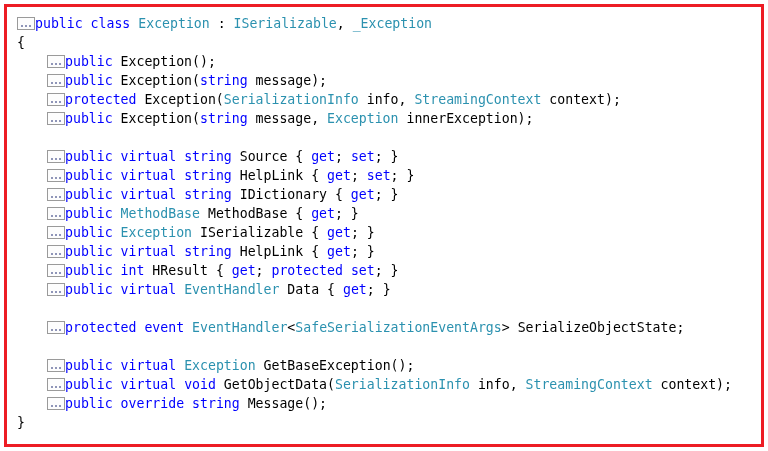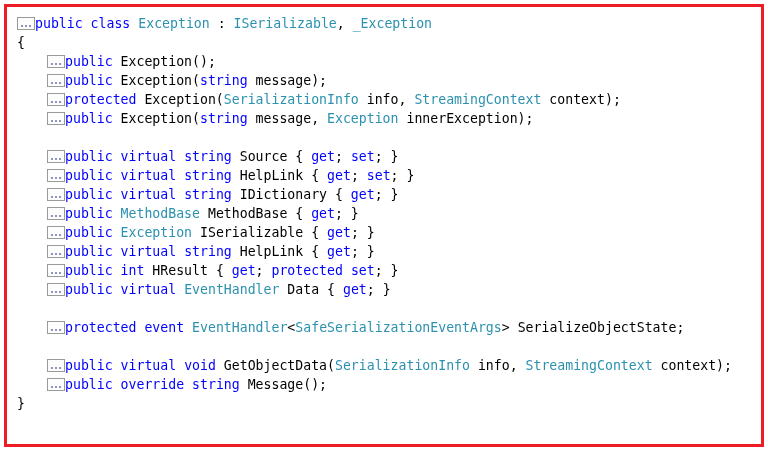--- a/index.html
+++ b/index.html
@@ -116,18 +116,19 @@
         <div class="code-line ind-1"><span class="sp1"></span><span class="dots" title="..."><i></i><i></i><i></i></span><span class="kw">public</span><span class="pln"> </span><span class="kw">virtual</span><span class="pln"> </span><span class="kw">string</span><span class="pln"> HelpLink { </span><span class="kw">get</span><span class="pln">; </span><span class="kw">set</span><span class="pln">; }</span></div>
         <div class="code-line ind-1"><span class="sp1"></span><span class="dots" title="..."><i></i><i></i><i></i></span><span class="kw">public</span><span class="pln"> </span><span class="kw">virtual</span><span class="pln"> </span><span class="kw">string</span><span class="pln"> IDictionary { </span><span class="kw">get</span><span class="pln">; }</span></div>
         <div class="code-line ind-1"><span class="sp1"></span><span class="dots" title="..."><i></i><i></i><i></i></span><span class="kw">public</span><span class="pln"> </span><span class="typ">MethodBase</span><span class="pln"> MethodBase { </span><span class="kw">get</span><span class="pln">; }</span></div>
         <div class="code-line ind-1"><span class="sp1"></span><span class="dots" title="..."><i></i><i></i><i></i></span><span class="kw">public</span><span class="pln"> </span><span class="typ">Exception</span><span class="pln"> ISerializable { </span><span class="kw">get</span><span class="pln">; }</span></div>
         <div class="code-line ind-1"><span class="sp1"></span><span class="dots" title="..."><i></i><i></i><i></i></span><span class="kw">public</span><span class="pln"> </span><span class="kw">virtual</span><span class="pln"> </span><span class="kw">string</span><span class="pln"> HelpLink { </span><span class="kw">get</span><span class="pln">; }</span></div>
         <div class="code-line ind-1"><span class="sp1"></span><span class="dots" title="..."><i></i><i></i><i></i></span><span class="kw">public</span><span class="pln"> </span><span class="kw">int</span><span class="pln"> HResult { </span><span class="kw">get</span><span class="pln">; </span><span class="kw">protected</span><span class="pln"> </span><span class="kw">set</span><span class="pln">; }</span></div>
         <div class="code-line ind-1"><span class="sp1"></span><span class="dots" title="..."><i></i><i></i><i></i></span><span class="kw">public</span><span class="pln"> </span><span class="kw">virtual</span><span class="pln"> </span><span class="typ">EventHandler</span><span class="pln"> Data { </span><span class="kw">get</span><span class="pln">; }</span></div>
         <div class="code-line ind-0 blank">&nbsp;</div>
         <div class="code-line ind-1"><span class="sp1"></span><span class="dots" title="..."><i></i><i></i><i></i></span><span class="kw">protected</span><span class="pln"> </span><span class="kw">event</span><span class="pln"> </span><span class="typ">EventHandler</span><span class="pln">&lt;</span><span class="typ">SafeSerializationEventArgs</span><span class="pln">&gt; SerializeObjectState;</span></div>
         <div class="code-line ind-0 blank">&nbsp;</div>
+        <div class="code-line ind-1"><span class="sp1"></span><span class="dots" title="..."><i></i><i></i><i></i></span><span class="kw">public</span><span class="pln"> </span><span class="kw">virtual</span><span class="pln"> </span><span class="typ">Exception</span><span class="pln"> GetBaseException();</span></div>
         <div class="code-line ind-1"><span class="sp1"></span><span class="dots" title="..."><i></i><i></i><i></i></span><span class="kw">public</span><span class="pln"> </span><span class="kw">virtual</span><span class="pln"> </span><span class="kw">void</span><span class="pln"> GetObjectData(</span><span class="typ">SerializationInfo</span><span class="pln"> info, </span><span class="typ">StreamingContext</span><span class="pln"> context);</span></div>
         <div class="code-line ind-1"><span class="sp1"></span><span class="dots" title="..."><i></i><i></i><i></i></span><span class="kw">public</span><span class="pln"> </span><span class="kw">override</span><span class="pln"> </span><span class="kw">string</span><span class="pln"> Message();</span></div>
         <div class="code-line ind-0"><span class="sp0"></span><span class="pln">}</span></div>
       </div>
   </div>
 </div>
 
 </body></html>

